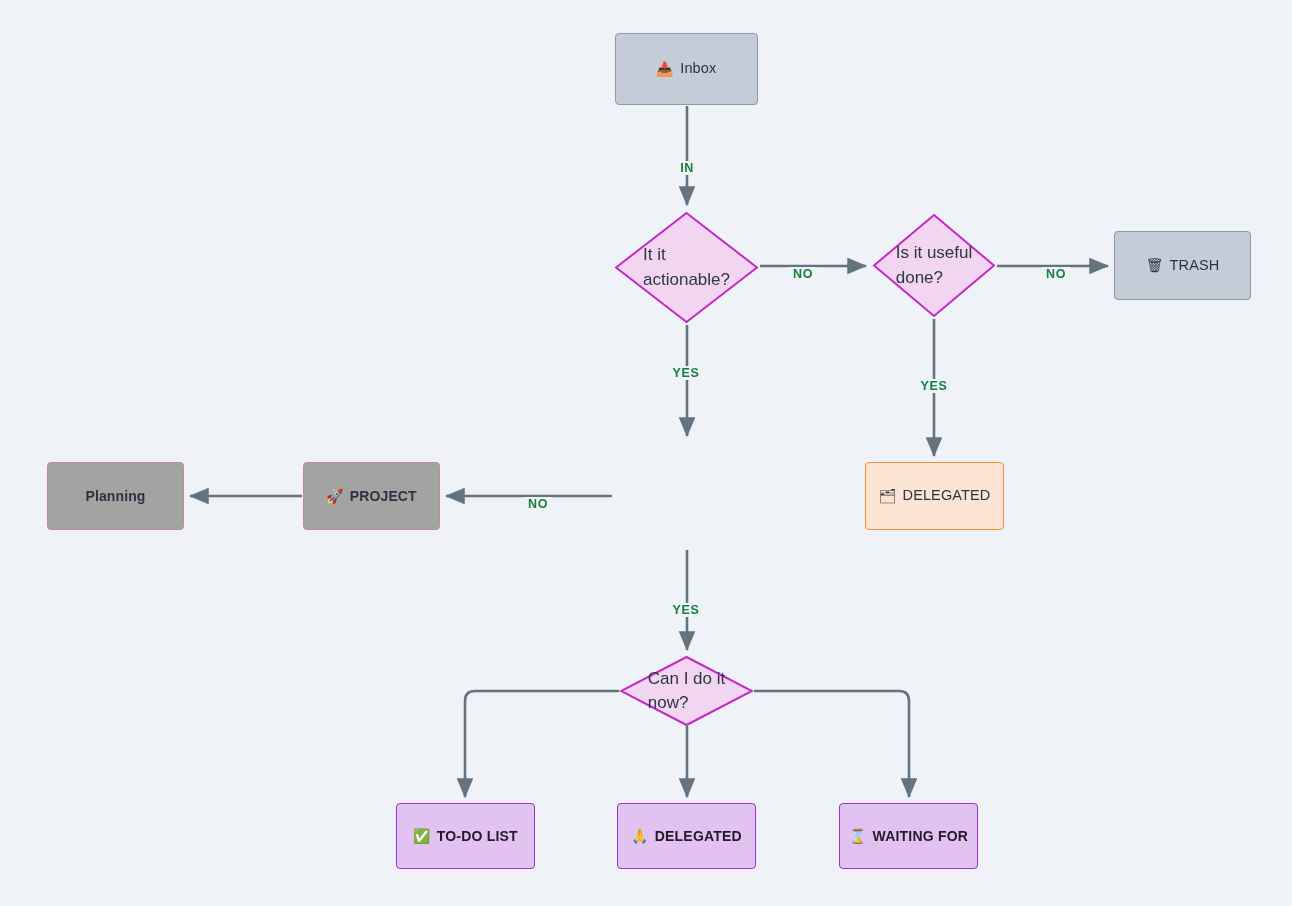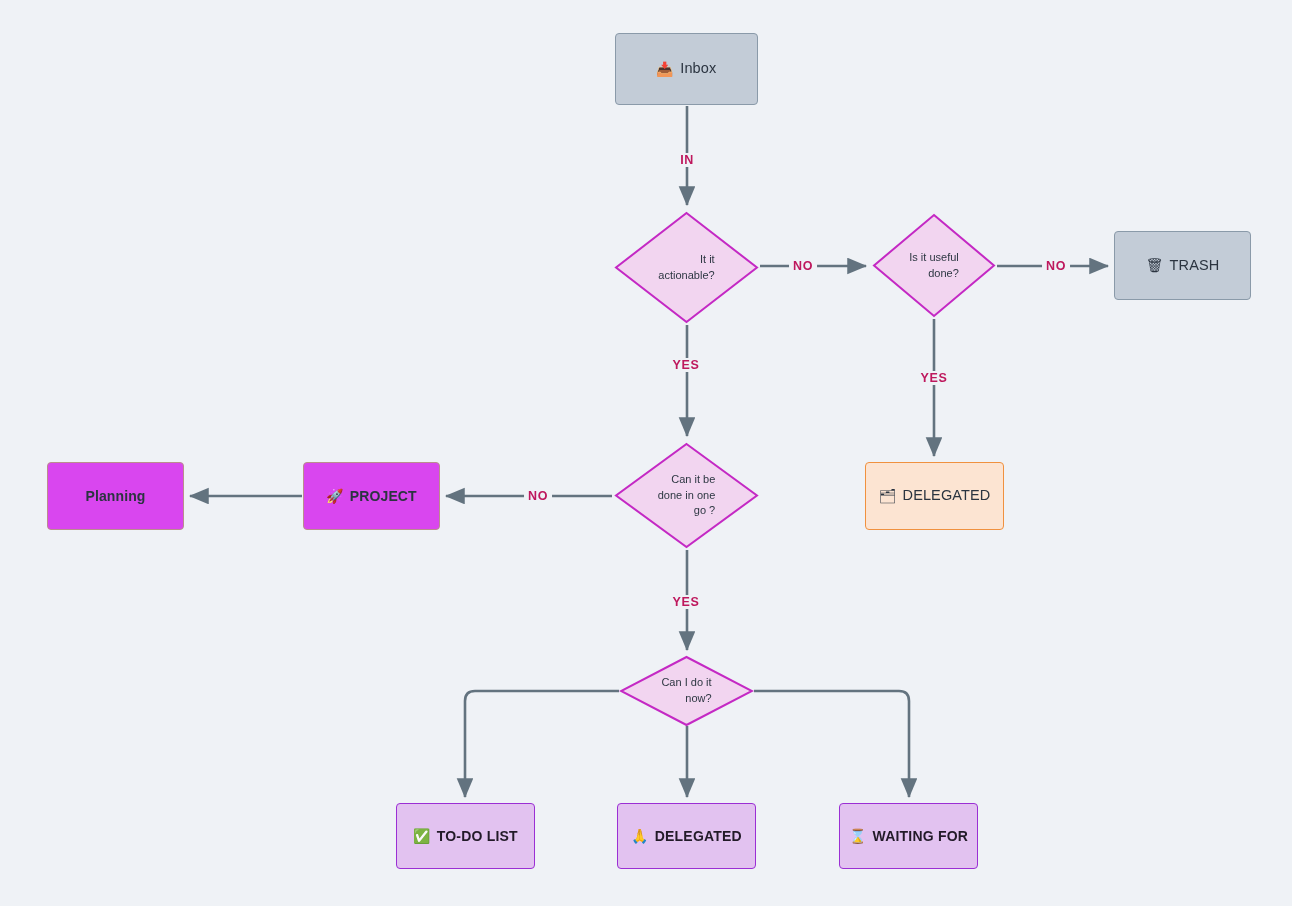--- a/index.html
+++ b/index.html
@@ -53,21 +53,21 @@
   }
   .box.grey {
     background: #c3ccd7;
     border-color: #8a9aa9;
   }
   .box.grey .label {
     color: #2b3440;
     font-weight: 400;
   }
   .box.red {
-    background: #d946ef;
+    background: #a3a3a3;
     border-color: #bb8d8d;
   }
   .box.red .label {
     color: #2b3440;
     font-weight: bold;
     font-size: 14px;
   }
   .box.orange {
     background: #fce4d2;
     border-color: #f0913f;
@@ -104,38 +104,39 @@
   }
   .diamond .dlabel {
     position: absolute;
     left: 0;
     top: 0;
     width: 100%;
     height: 100%;
     display: flex;
     align-items: center;
     justify-content: center;
-    text-align: right;
-    font-size: 11px;
+    text-align: left;
+    font-size: 17px;
     line-height: 1.42;
     color: #2d3742;
     font-weight: 400;
     white-space: pre-line;
   }
   
   .edge-label {
     position: absolute;
     font-size: 12.5px;
     font-weight: bold;
-    color: #be185d;
+    color: #15803d;
     letter-spacing: .6px;
     background: #eff2f6;
     padding: 0 4px;
     white-space: nowrap;
     transform: translate(-50%, -50%);
+    margin-top: 8px;
   }
 </style>
 </head>
 <body>
 
 <div id="canvas">
 
   <svg class="edges" viewBox="0 0 1292 906">
     <defs>
       <marker id="arrow" markerWidth="9" markerHeight="9" refX="7.2" refY="3.2" orient="auto" markerUnits="strokeWidth">
@@ -198,28 +199,20 @@
     </span>
   </div>
 
   <div class="node box orange" style="left:865px; top:462px; width:139px; height:68px;">
     <span class="label">
       <span class="emoji">🗂</span>
       <span>DELEGATED</span>
     </span>
   </div>
 
-  <div class="diamond" style="left:614px; top:442px; width:145px; height:107px;">
-    <svg width="145" height="107" viewBox="0 0 145 107">
-      <polygon points="72.5,2 143,53.5 72.5,105 2,53.5" fill="#f2d5f0" stroke="#c429c4" stroke-width="2"></polygon>
-    </svg>
-    <div class="dlabel">Can it be
-done in one
-go ?</div>
-  </div>
 
   <div class="node box red" style="left:303px; top:462px; width:137px; height:68px;">
     <span class="label">
       <span class="emoji">🚀</span>
       <span>PROJECT</span>
     </span>
   </div>
 
   <div class="node box red" style="left:47px; top:462px; width:137px; height:68px;">
     <span class="label">

